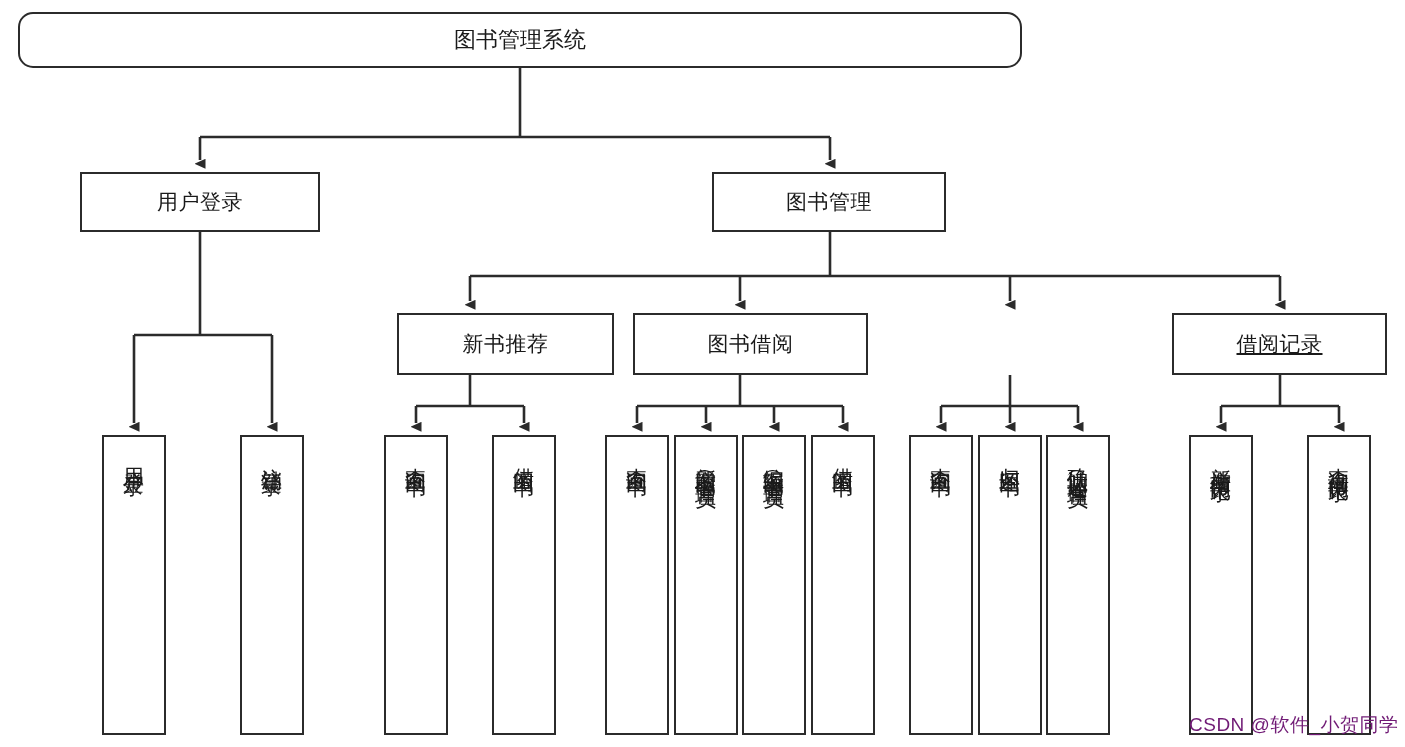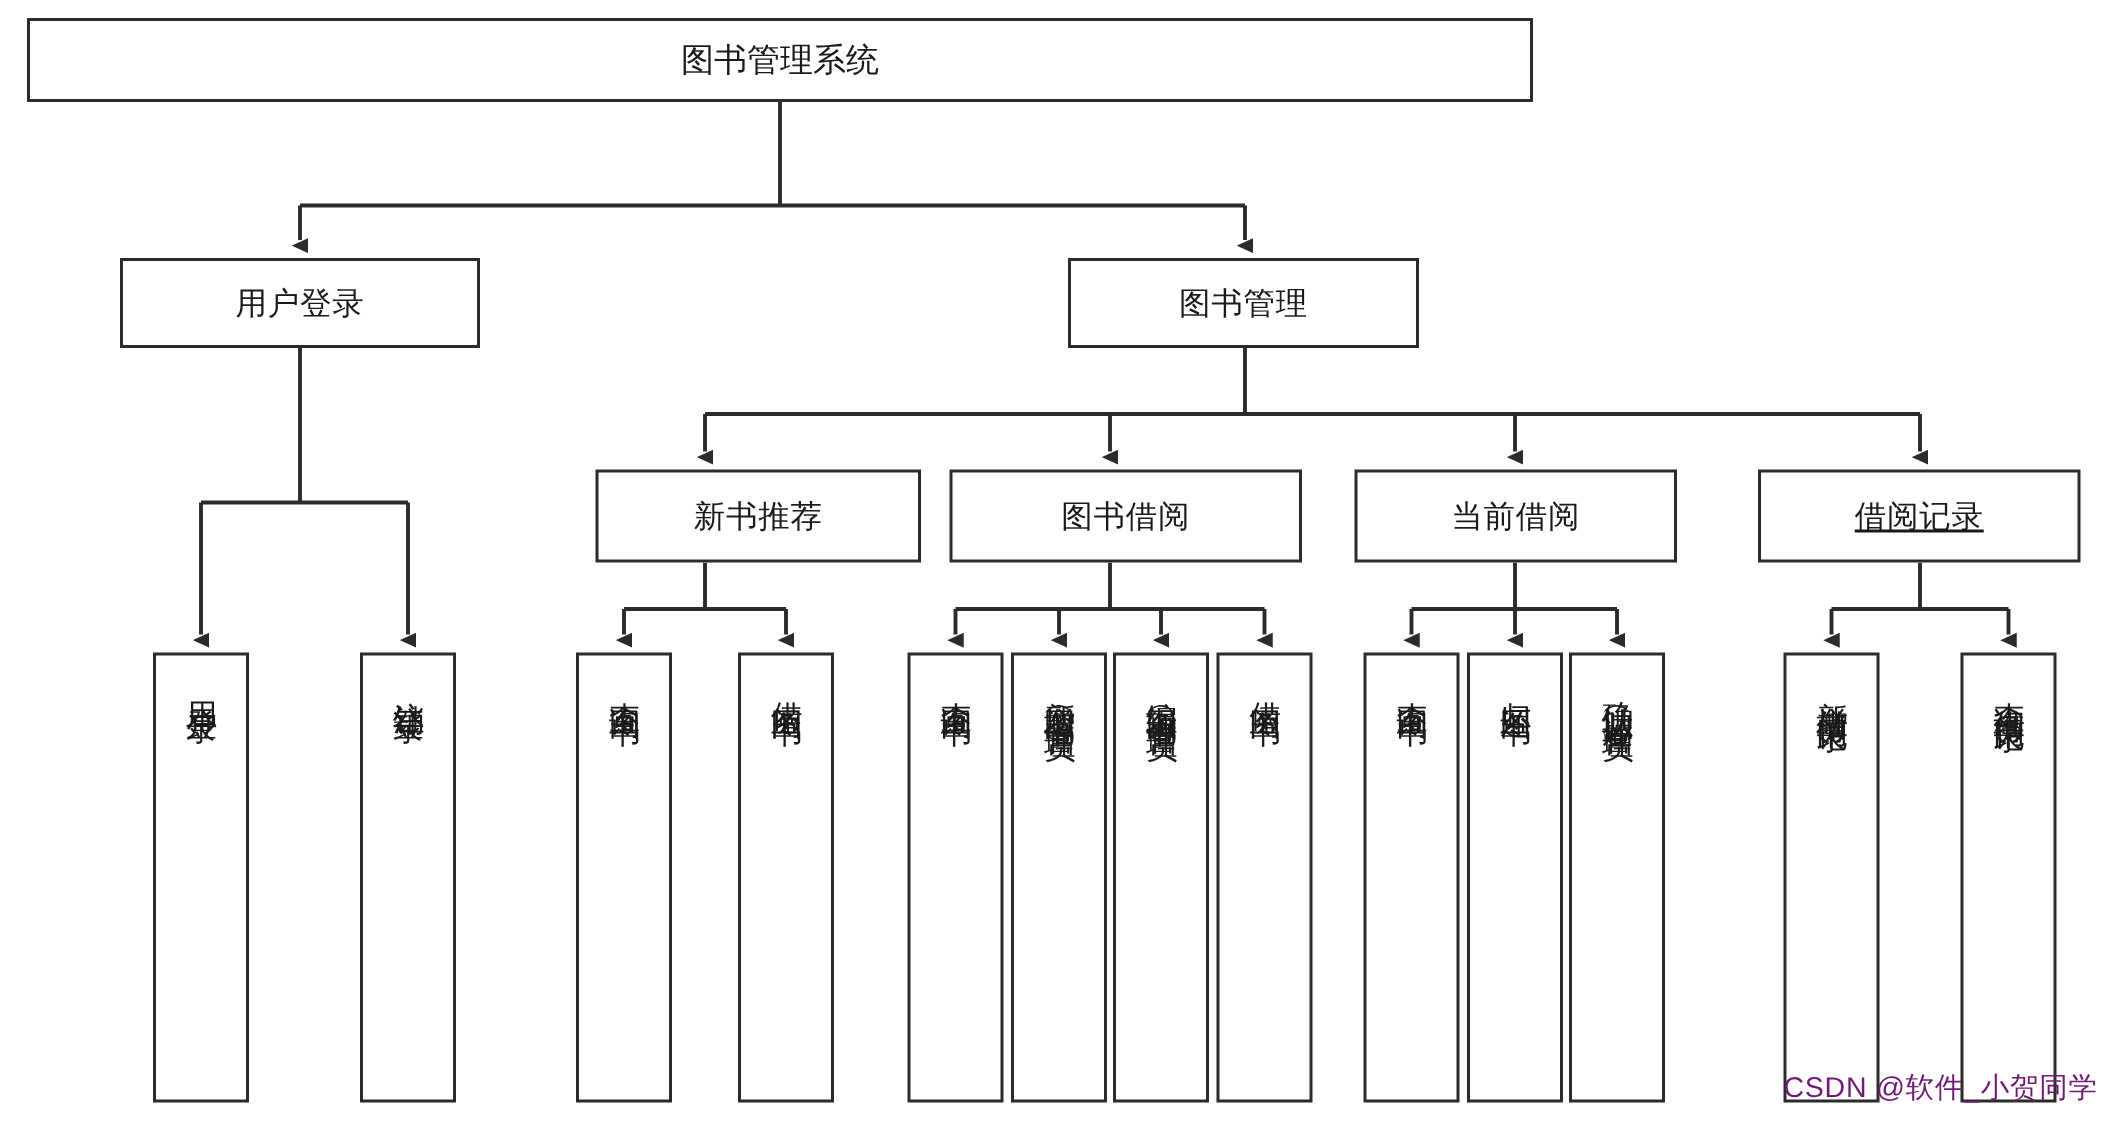--- a/index.html
+++ b/index.html
@@ -112,39 +112,36 @@
       <path d="M1010,406 L1010,423" marker-end="url(#arrow)"></path>
       <path d="M1078,406 L1078,423" marker-end="url(#arrow)"></path>
 
       <path d="M1280,375 L1280,406"></path>
       <path d="M1221,406 L1339,406"></path>
       <path d="M1221,406 L1221,423" marker-end="url(#arrow)"></path>
       <path d="M1339,406 L1339,423" marker-end="url(#arrow)"></path>
     </g>
   </svg>
 
-  <div class="node root" style="left:18px; top:12px; width:1004px; height:56px;">
+  <div class="node root" style="left:18px; top:12px; width:1004px; height:56px;border-radius:15px;">
     <span>图书管理系统</span>
   </div>
 
   <div class="node h" style="left:80px; top:172px; width:240px; height:60px;">
     <span>用户登录</span>
   </div>
   <div class="node h" style="left:712px; top:172px; width:234px; height:60px;">
     <span>图书管理</span>
   </div>
 
   <div class="node h" style="left:362px; top:313px; width:217px; height:62px;margin-left:35px;">
     <span>新书推荐</span>
   </div>
   <div class="node h" style="left:633px; top:313px; width:235px; height:62px;">
     <span>图书借阅</span>
-  </div>
-  <div class="node h" style="left:903px; top:313px; width:215px; height:62px;">
-    <span>当前借阅</span>
   </div>
   <div class="node h" style="left:1172px; top:313px; width:215px; height:62px;text-decoration:underline;">
     <span>借阅记录</span>
   </div>
 
   <div class="node leaf" style="left:102px; top:435px; width:64px; height:300px;">
     <span class="vtext">用户登录</span>
   </div>
   <div class="node leaf" style="left:240px; top:435px; width:64px; height:300px;">
     <span class="vtext">注销登录</span>

